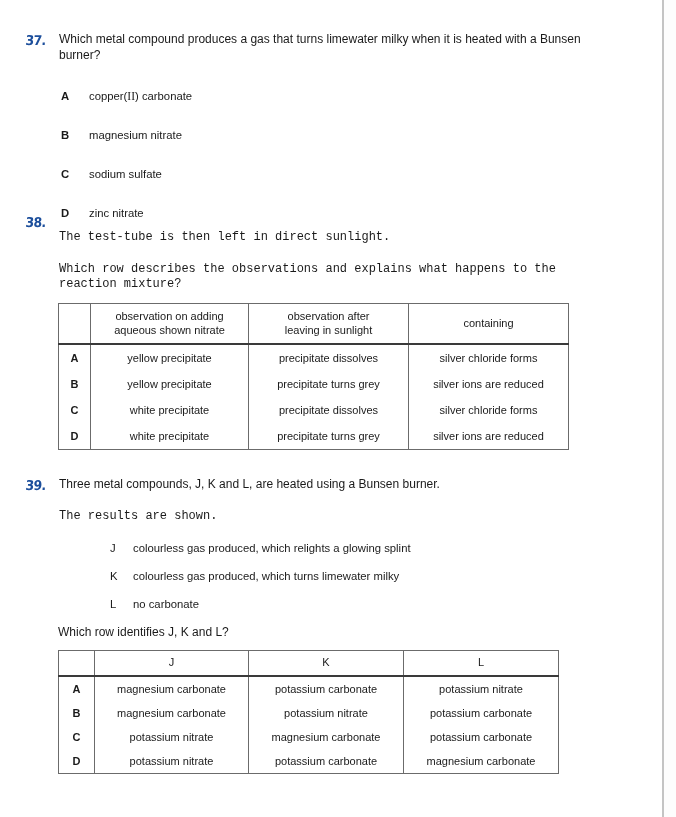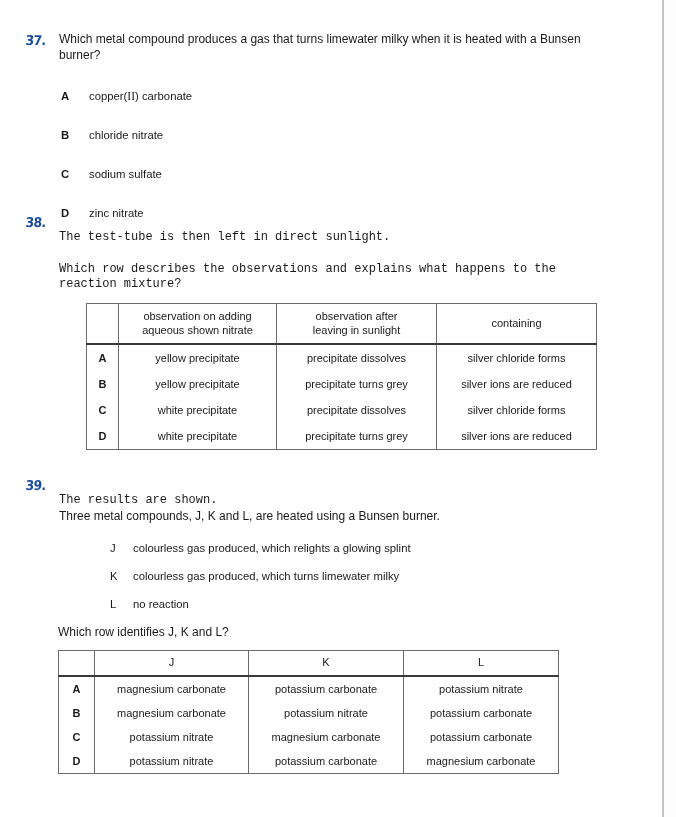--- a/index.html
+++ b/index.html
@@ -147,21 +147,21 @@
     padding: 1px 2px;
   }
   .qtable td.rowletter {
     font-weight: bold;
     font-size: 11px;
   }
   .qtable tbody tr td { border-top: none; border-bottom: none; }
   .qtable tbody tr:last-child td { border-bottom: 1px solid #6b6b6b; }
 
   
-  .table-1 { position: absolute; left: 58px; top: 303px; width: 510px; margin-left: 28px; }
+  .table-1 { position: absolute; left: 58px; top: 303px; width: 510px; }
   .table-1 col.c0 { width: 32px; }
   .table-1 col.c1 { width: 158px; }
   .table-1 col.c2 { width: 160px; }
   .table-1 col.c3 { width: 160px; }
 
   
   .table-2 { position: absolute; left: 58px; top: 650px; width: 500px; }
   .table-2 col.c0 { width: 36px; }
   .table-2 col.c1 { width: 154px; }
   .table-2 col.c2 { width: 155px; }
@@ -180,21 +180,21 @@
       <p class="stem">Which metal compound produces a gas that turns limewater milky when it is heated with a Bunsen burner?</p>
       <div class="options">
 
         <div class="option">
           <span class="letter">A</span>
           <span class="otext"><span>copper(</span><span class="rn">II</span><span>) carbonate</span></span>
         </div>
 
         <div class="option">
           <span class="letter">B</span>
-          <span class="otext">chloride nitrate</span>
+          <span class="otext">magnesium nitrate</span>
         </div>
 
         <div class="option">
           <span class="letter">C</span>
           <span class="otext">sodium sulfate</span>
         </div>
 
         <div class="option">
           <span class="letter">D</span>
           <span class="otext">zinc nitrate</span>
@@ -259,35 +259,35 @@
         <td>white precipitate</td>
         <td>precipitate turns grey</td>
         <td>silver ions are reduced</td>
       </tr>
     </tbody>
   </table>
 
   <div class="question" style="top:477px;">
     <div class="qnum">39.</div>
     <div class="qbody">
+      <p class="stem">Three metal compounds, J, K and L, are heated using a Bunsen burner.</p>
       <p class="stem gap">The results are shown.</p>
-      <p class="stem">Three metal compounds, J, K and L, are heated using a Bunsen burner.</p>
 
       <div class="results">
         <div class="result-row">
           <span class="rlabel">J</span>
           <span class="rtext">colourless gas produced, which relights a glowing splint</span>
         </div>
         <div class="result-row">
           <span class="rlabel">K</span>
           <span class="rtext">colourless gas produced, which turns limewater milky</span>
         </div>
         <div class="result-row">
           <span class="rlabel">L</span>
-          <span class="rtext">no reaction</span>
+          <span class="rtext">no carbonate</span>
         </div>
       </div>
     </div>
     <p class="stem" style="margin-left:58px;margin-top:4px;">Which row identifies J, K and L?</p>
   </div>
 
   <table class="qtable table-2">
     <colgroup>
         <col class="c0">
         <col class="c1">

